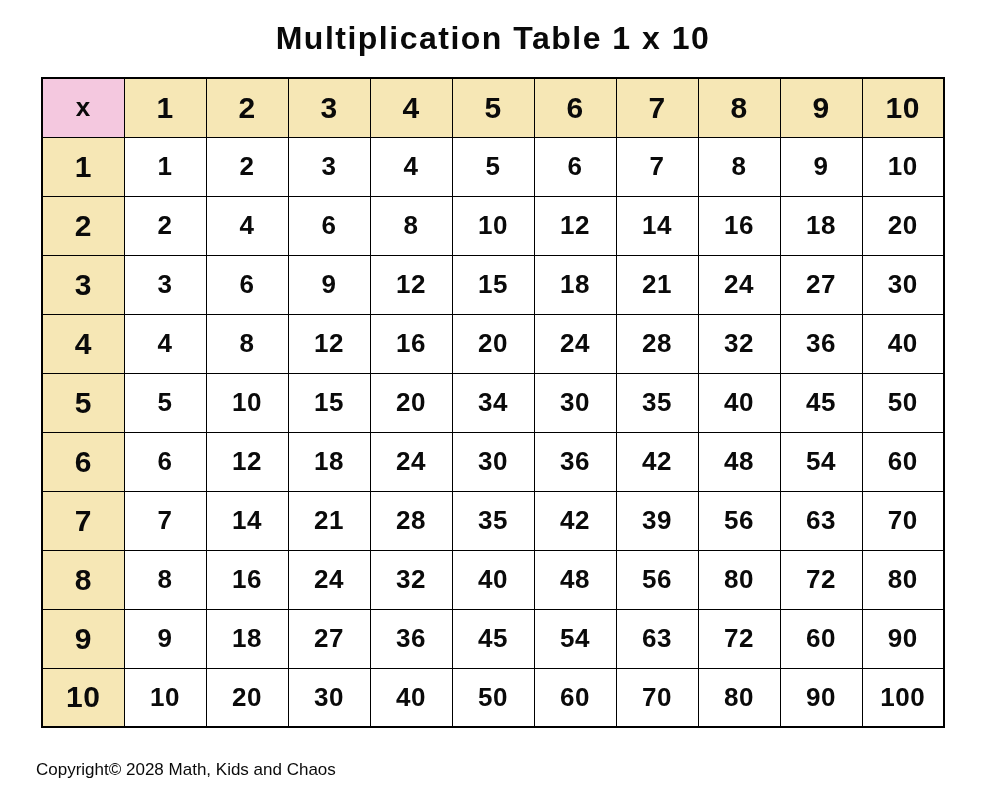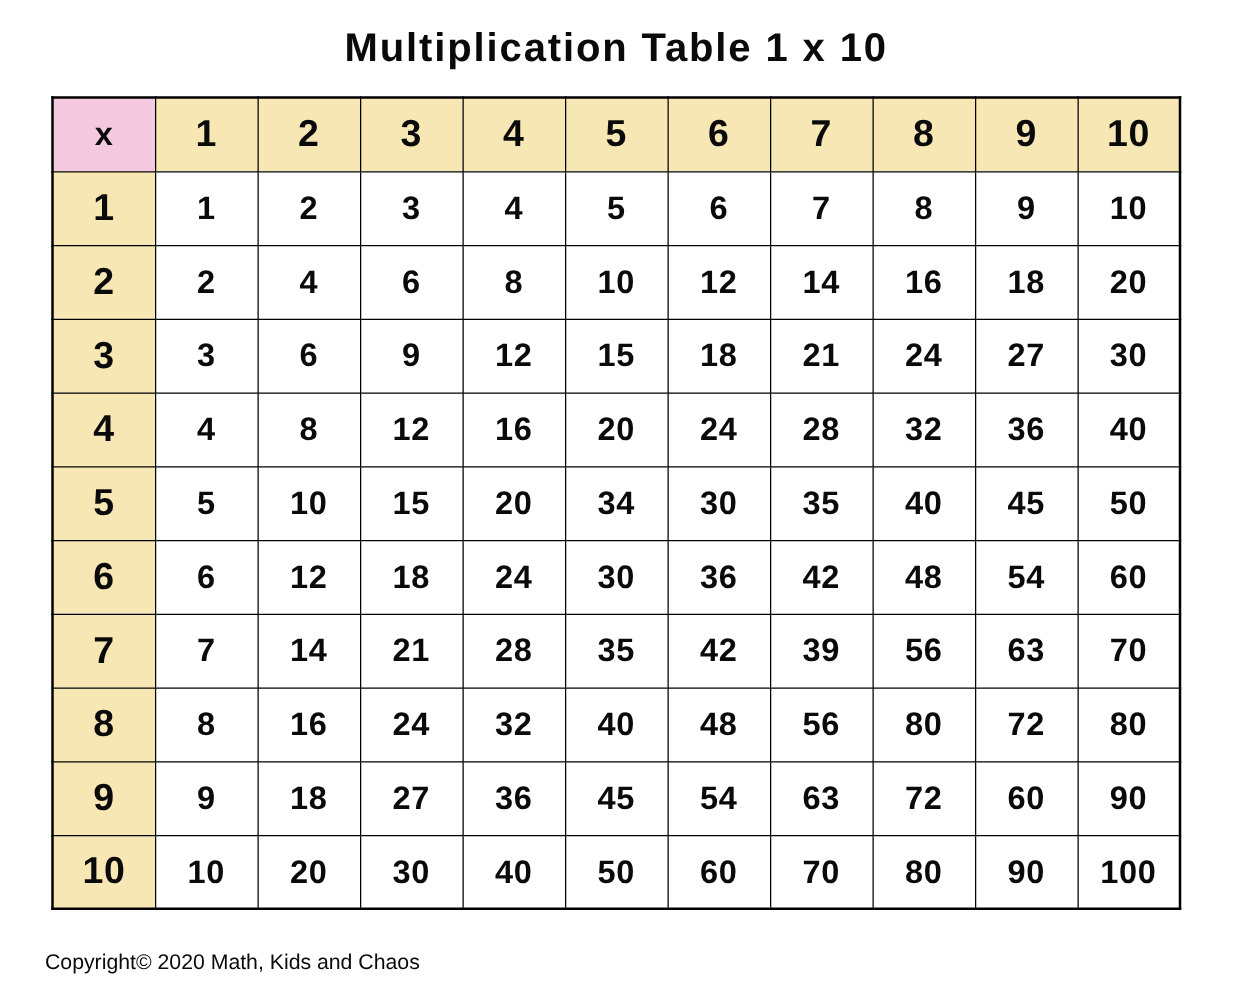--- a/index.html
+++ b/index.html
@@ -218,13 +218,13 @@
       <td class="cell">60</td>
       <td class="cell">70</td>
       <td class="cell">80</td>
       <td class="cell">90</td>
       <td class="cell">100</td>
     </tr>
   </tbody>
     </table>
 </div>
 
-<div class="copyright">Copyright© 2020 Math, Kids and Chaos</div>
+<div class="copyright">Copyright© 2028 Math, Kids and Chaos</div>
 
 </body></html>

